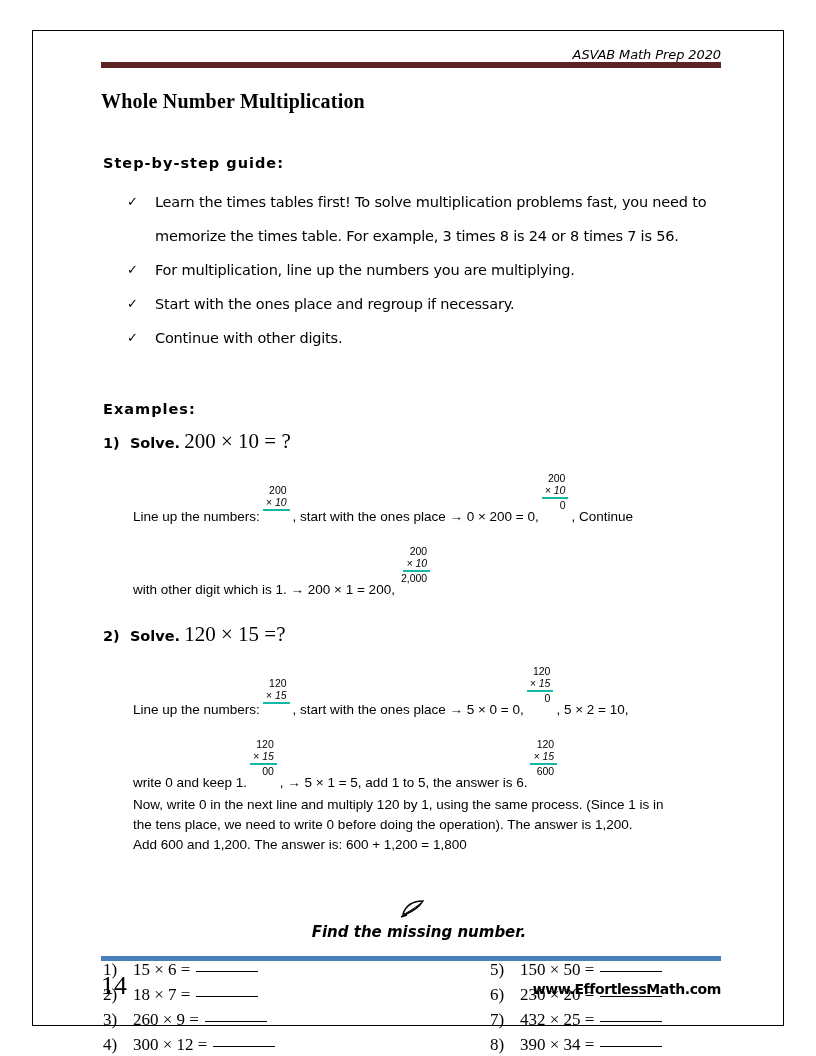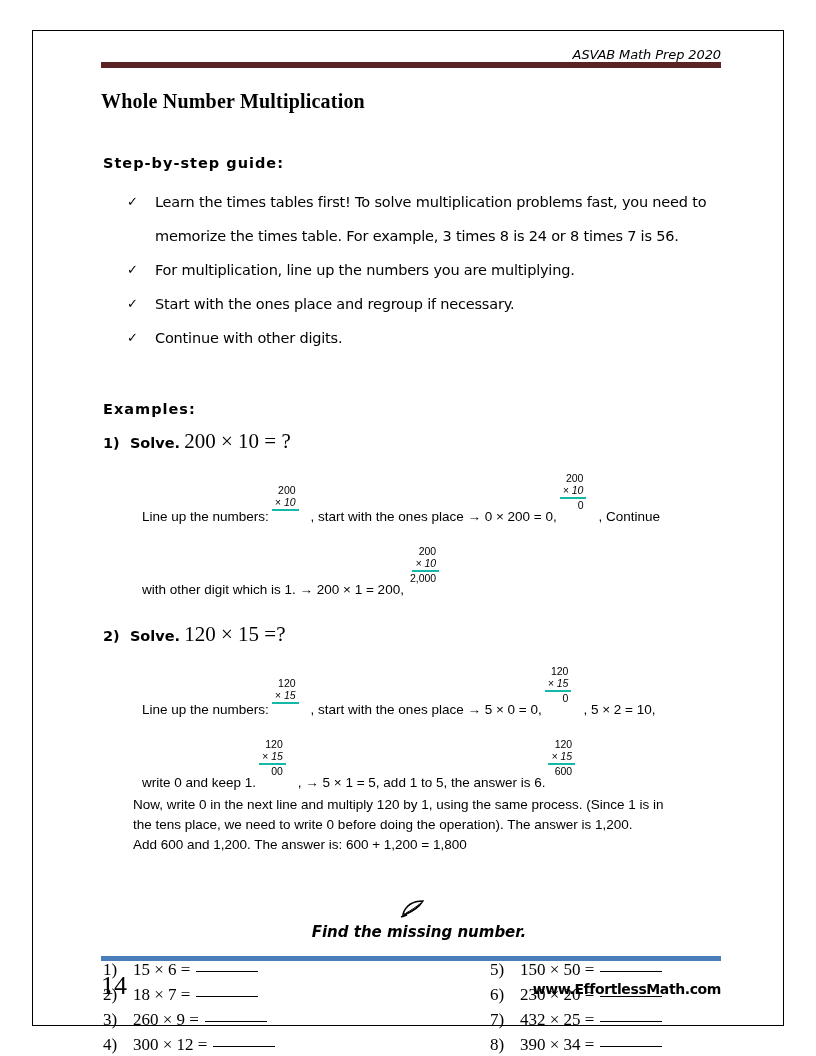--- a/index.html
+++ b/index.html
@@ -124,21 +124,21 @@
     font-size: 13.5px;
     line-height: 22px;
   }
   .ex-line {
     display: flex;
     align-items: flex-end;
     flex-wrap: nowrap;
     white-space: nowrap;
     margin-bottom: 2px;
   }
-  .ex-line .txt { line-height: 20px; margin-left: 9px; }
+  .ex-line .txt { line-height: 20px; }
 
   
   .stack {
     display: inline-flex;
     flex-direction: column;
     align-items: flex-end;
     vertical-align: bottom;
     margin: 16px 3px;
     font-family: "Liberation Sans", sans-serif;
     font-size: 10.5px;

